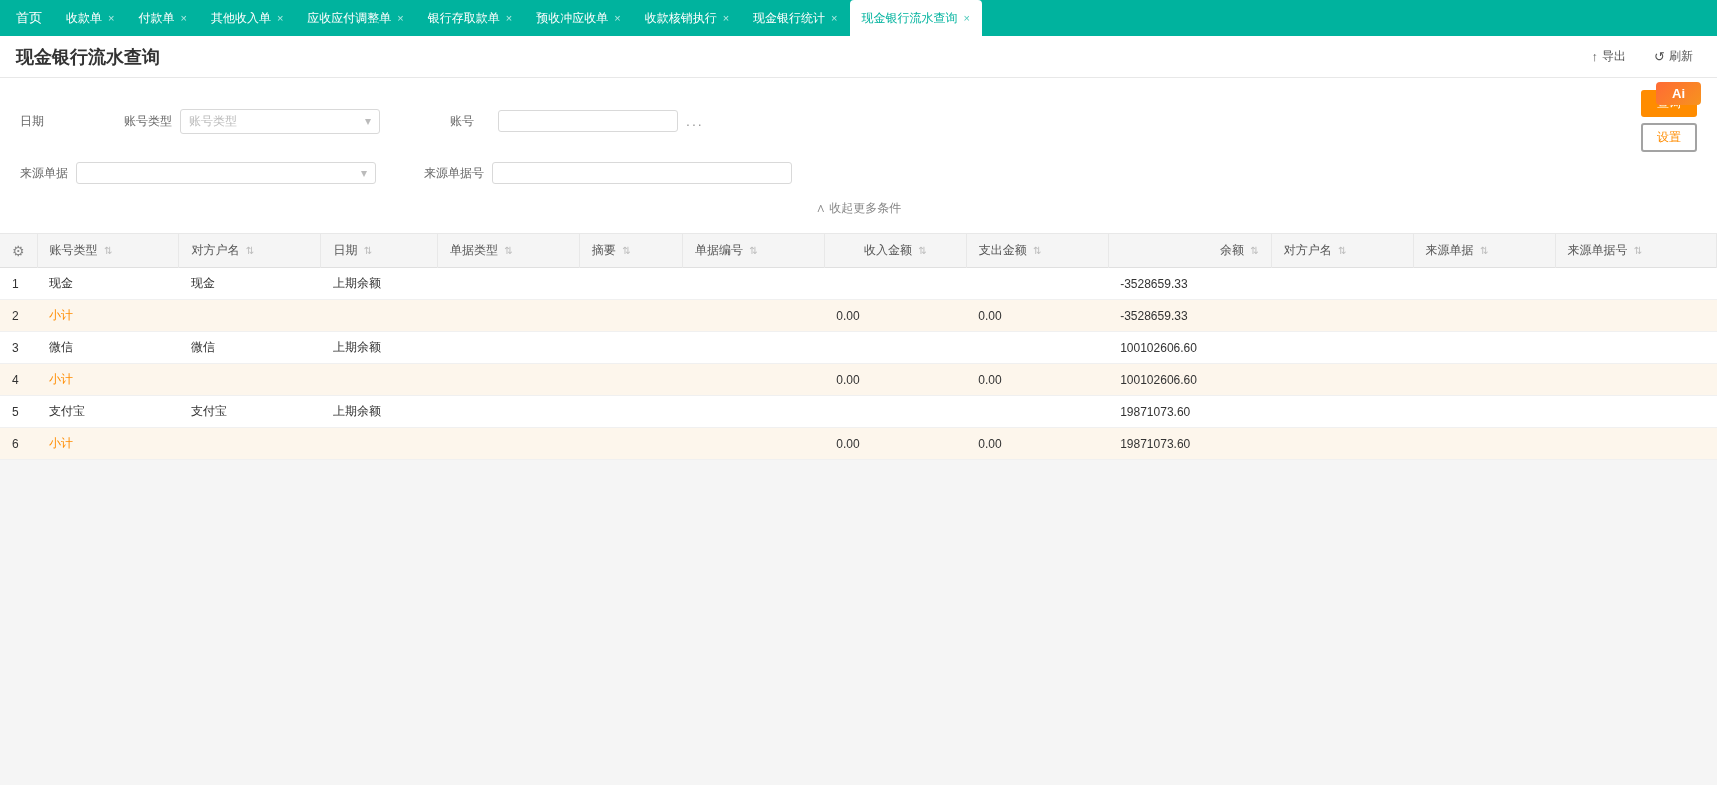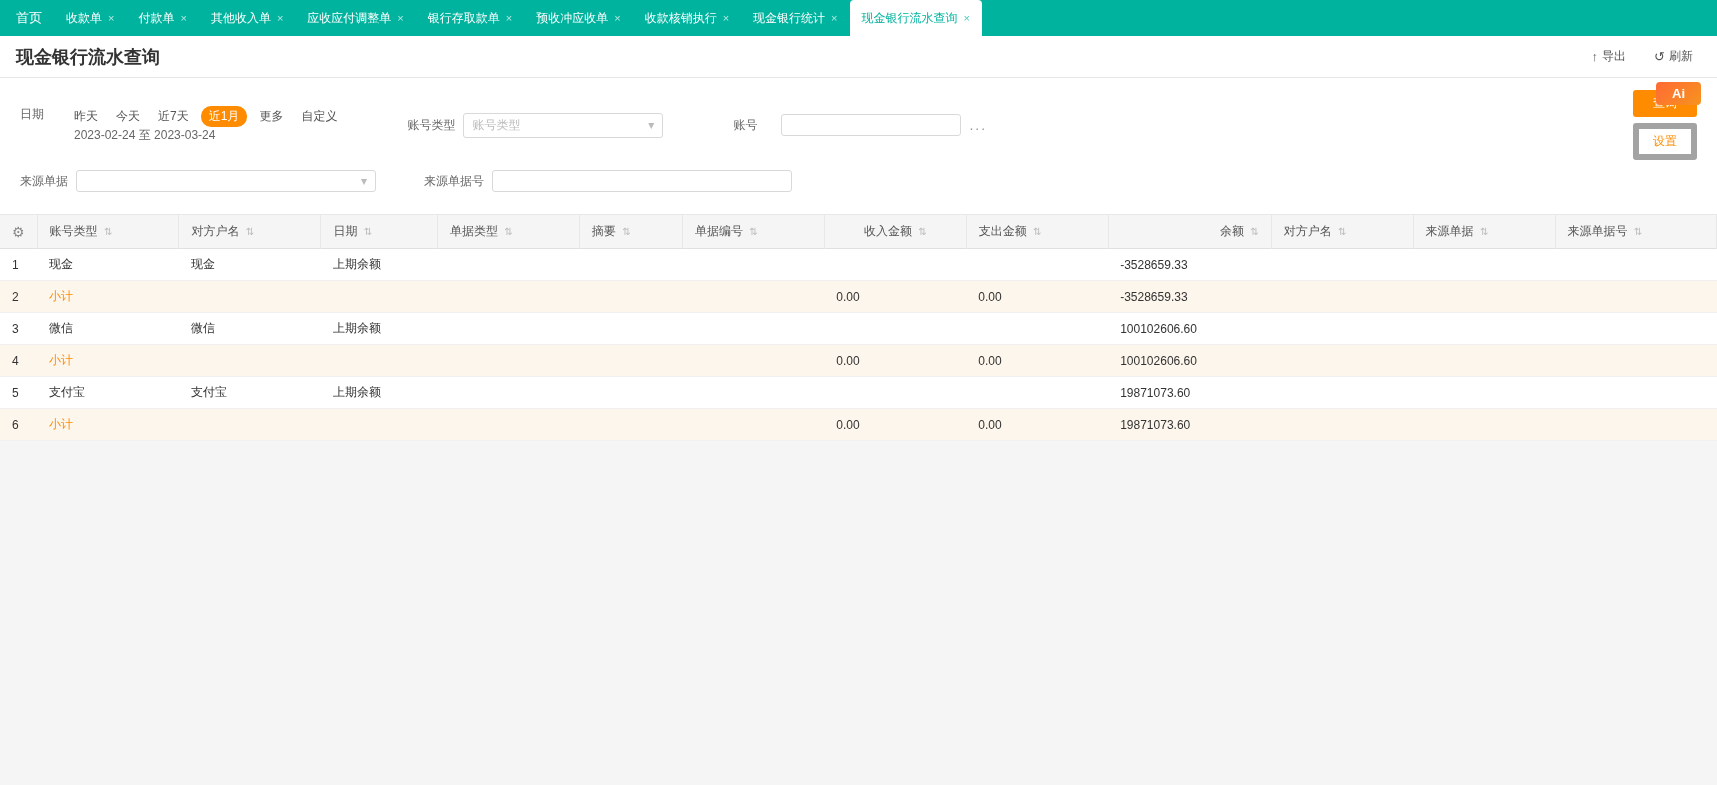--- a/index.html
+++ b/index.html
@@ -154,21 +154,21 @@
       color: #fff;
       border: none;
       border-radius: 3px;
       padding: 5px 16px;
       cursor: pointer;
       font-size: 12px;
     }
     .btn-settings {
       background: #fff;
       color: #ff8c00;
-      border: 6px solid #a3a3a3;
+      border: 2px solid #a3a3a3;
       border-radius: 3px;
       padding: 4px 14px;
       cursor: pointer;
       font-size: 12px;
     }
     .collapse-bar {
       text-align: center;
       padding: 6px 0 4px;
       cursor: pointer;
       color: #888;
@@ -280,31 +280,20 @@
   </div>
   <div class="ai-badge">Ai</div>
 </div>
 
 <div class="filter-section">
 
   <div class="filter-row">
 
     <div style="display:flex; align-items:flex-start; gap:8px;">
       <span class="filter-label">日期</span>
-      <div>
-        <div class="date-options">
-          <span class="date-opt">昨天</span>
-          <span class="date-opt">今天</span>
-          <span class="date-opt">近7天</span>
-          <span class="date-opt active">近1月</span>
-          <span class="date-opt">更多</span>
-          <span class="date-opt">自定义</span>
-        </div>
-        <div class="date-range">2023-02-24 至 2023-03-24</div>
-      </div>
     </div>
 
     <div style="display:flex; align-items:center; gap:8px; margin-left:40px;">
       <span class="filter-label">账号类型</span>
       <div class="filter-select" style="min-width:200px;">
         <span style="color:#bbb;">账号类型</span>
         <span style="color:#bbb;">▾</span>
       </div>
     </div>
 
@@ -327,20 +316,21 @@
         <span style="color:#bbb;"></span>
         <span style="color:#bbb;">▾</span>
       </div>
     </div>
     <div style="display:flex; align-items:center; gap:8px; margin-left:24px;">
       <span class="filter-label">来源单据号</span>
       <input class="filter-input" style="min-width: 300px;" type="text">
     </div>
   </div>
 
+  <div class="collapse-bar">∧ 收起更多条件</div>
 </div>
 
 <div class="table-wrapper">
   <table>
     <thead>
       <tr>
         <th style="width:36px;">
           <span style="cursor:pointer; font-size:14px; color:#888;">⚙</span>
         </th>
         <th>

